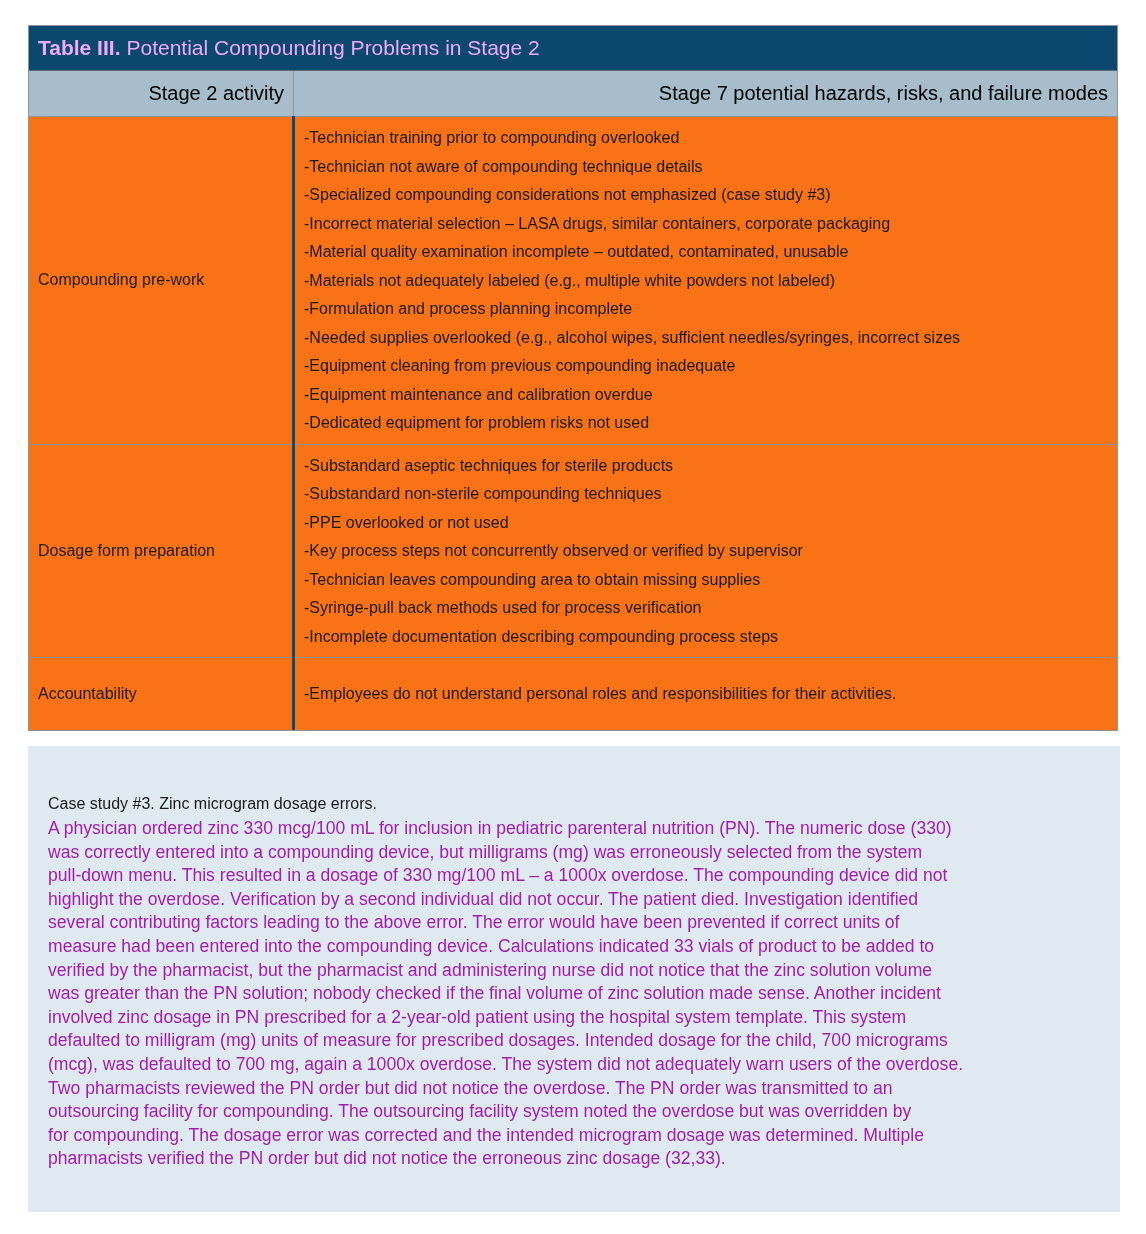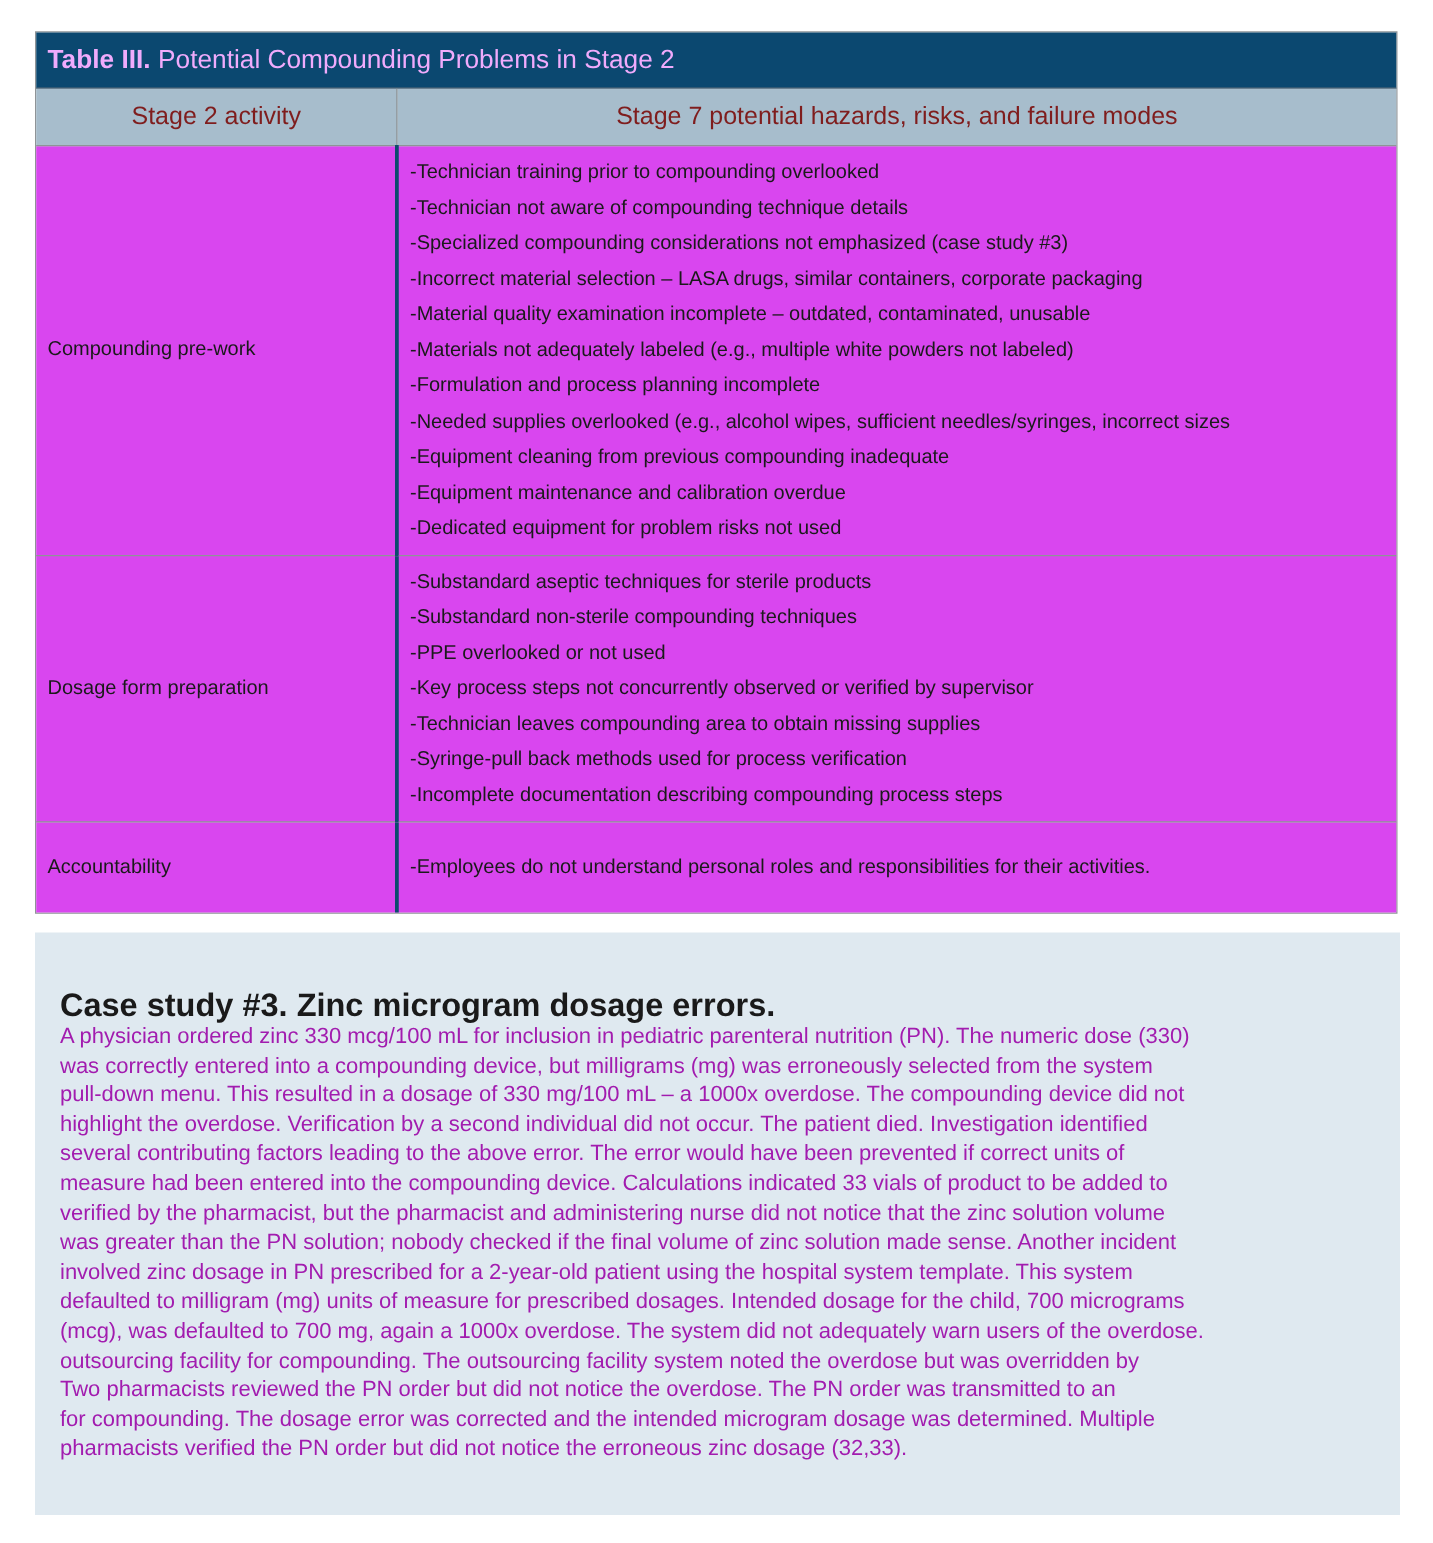--- a/index.html
+++ b/index.html
@@ -9,39 +9,39 @@
       border: 1px solid #8f9497; box-sizing: border-box;
     }
     .title-bar {
       background: #0b4870; color: #f0abfc; height: 44px;
       display: flex; align-items: center; padding-left: 9px;
       font-size: 21px; border-bottom: 1px solid #5a6b78;
     }
     .title-bar .bold { font-weight: bold; margin-right: 6px; }
     table { border-collapse: collapse; width: 100%; table-layout: fixed; }
     th {
-      background: #a7bdcc; text-align: center; font-weight: normal;
-      font-size: 20px; height: 45px; padding: 0 21px; color: #7f1d1d;
+      background: #a7bdcc; text-align: right; font-weight: normal;
+      font-size: 20px; height: 45px; padding: 0 9px; color: #000000;
       border-bottom: 1px solid #8f9497;
     }
     th.col1 { width: 246px; border-right: 1px solid #8f9497; }
     td {
-      background: #d946ef; vertical-align: middle; font-size: 16px;
+      background: #f97316; vertical-align: middle; font-size: 16px;
       padding: 0 9px; border-bottom: 1px solid #8f9497;
     }
     td.col1 { border-right: 3px solid #0c4a6e; }
     tr:last-child td { border-bottom: none; }
     .items { padding: 7px 0 6px 0; }
     .items div { height: 28.5px; line-height: 28.5px; white-space: nowrap; }
     .row-acc td { height: 72px; }
     .case-box {
       position: absolute; left: 28px; top: 746px; width: 1092px; height: 466px;
       background: #dfe9f0; box-sizing: border-box; padding: 46px 20px 0 20px;
     }
-    .case-title { font-weight: bold; font-size: 26px; line-height: 24px; margin-bottom: 1px; }
+    .case-title { font-weight: normal; font-size: 16px; line-height: 24px; margin-bottom: 1px; }
     .case-body { font-size: 17.6px; line-height: 23.6px; color: #a21caf; }
   </style>
 </head>
 <body>
 
 <div class="table-wrap">
   <div class="title-bar">
     <span class="bold">Table III.</span>
     <span>Potential Compounding Problems in Stage 2</span>
   </div>
@@ -100,18 +100,18 @@
     <div>was correctly entered into a compounding device, but milligrams (mg) was erroneously selected from the system</div>
     <div>pull-down menu. This resulted in a dosage of 330 mg/100 mL – a 1000x overdose. The compounding device did not</div>
     <div>highlight the overdose. Verification by a second individual did not occur. The patient died. Investigation identified</div>
     <div>several contributing factors leading to the above error. The error would have been prevented if correct units of</div>
     <div>measure had been entered into the compounding device. Calculations indicated 33 vials of product to be added to</div>
     <div>verified by the pharmacist, but the pharmacist and administering nurse did not notice that the zinc solution volume</div>
     <div>was greater than the PN solution; nobody checked if the final volume of zinc solution made sense. Another incident</div>
     <div>involved zinc dosage in PN prescribed for a 2-year-old patient using the hospital system template. This system</div>
     <div>defaulted to milligram (mg) units of measure for prescribed dosages. Intended dosage for the child, 700 micrograms</div>
     <div>(mcg), was defaulted to 700 mg, again a 1000x overdose. The system did not adequately warn users of the overdose.</div>
+    <div>Two pharmacists reviewed the PN order but did not notice the overdose. The PN order was transmitted to an</div>
     <div>outsourcing facility for compounding. The outsourcing facility system noted the overdose but was overridden by</div>
-    <div>Two pharmacists reviewed the PN order but did not notice the overdose. The PN order was transmitted to an</div>
     <div>for compounding. The dosage error was corrected and the intended microgram dosage was determined. Multiple</div>
     <div>pharmacists verified the PN order but did not notice the erroneous zinc dosage (32,33).</div>
   </div>
 </div>
 
 </body></html>

